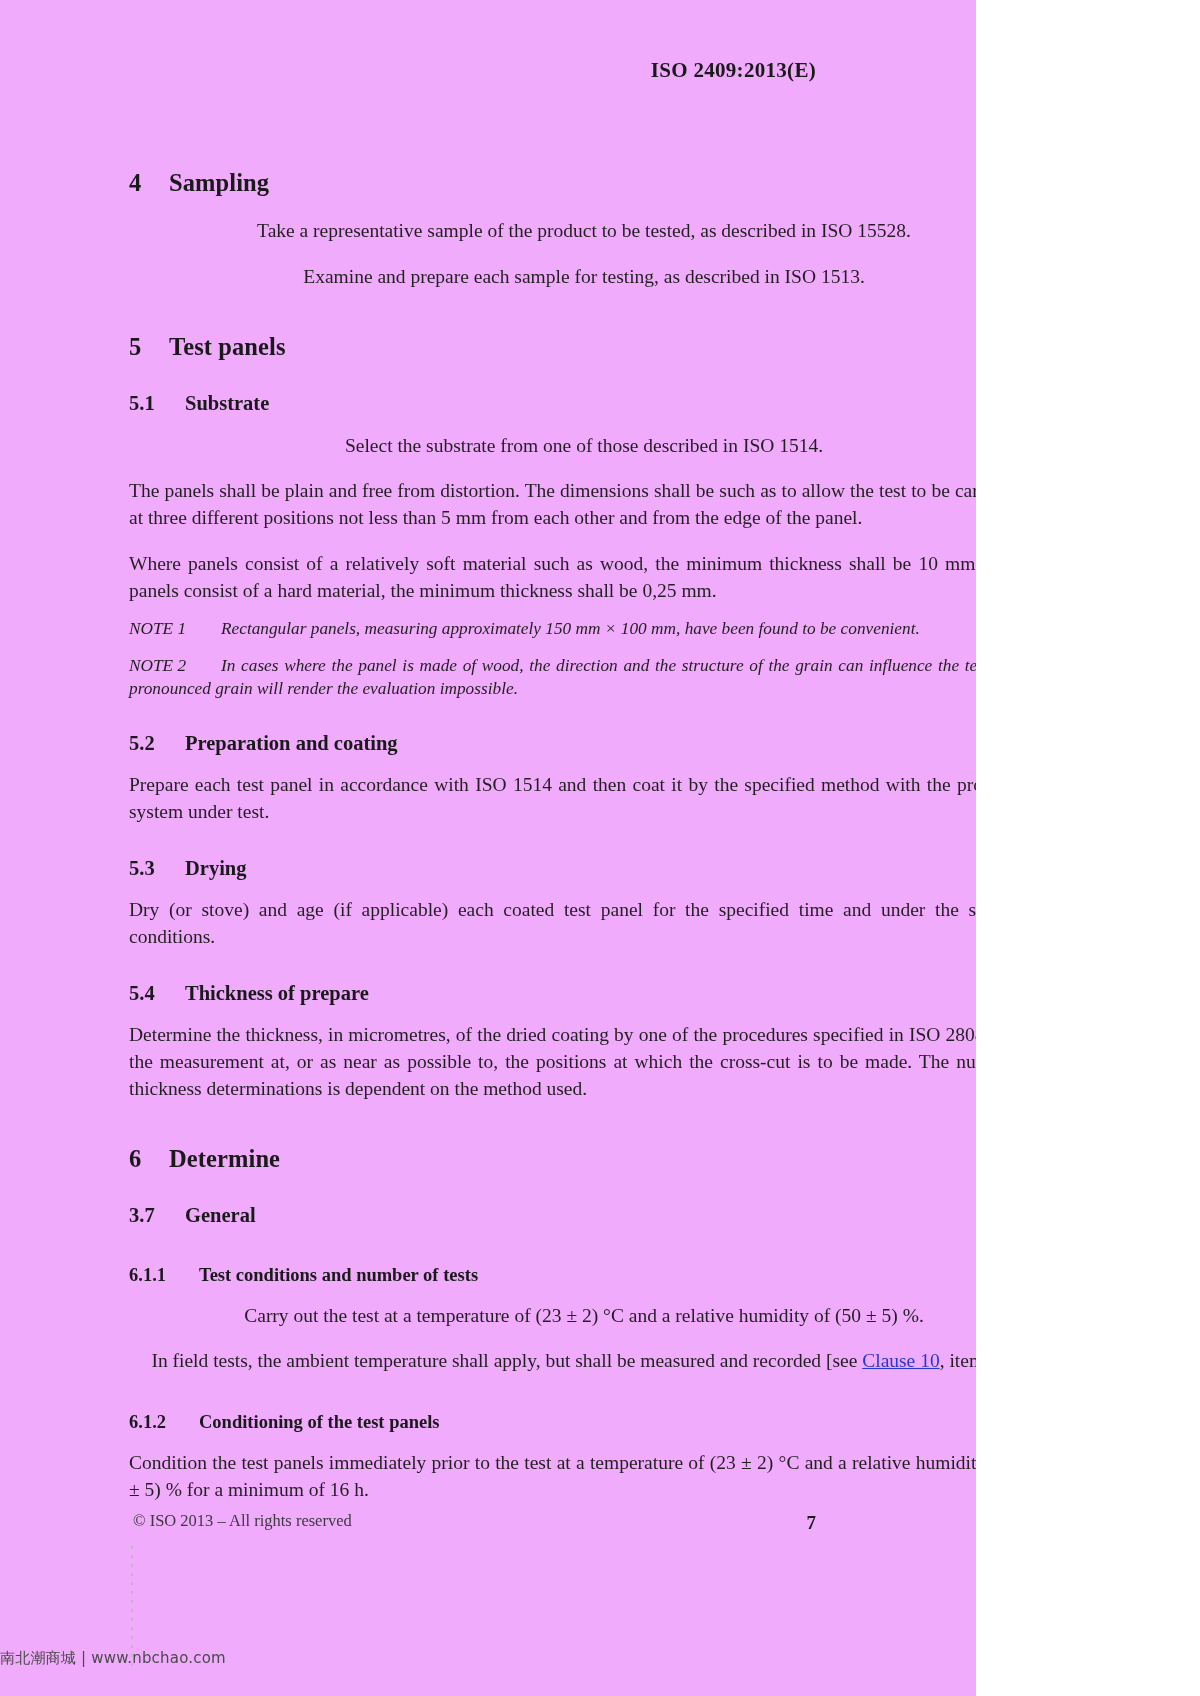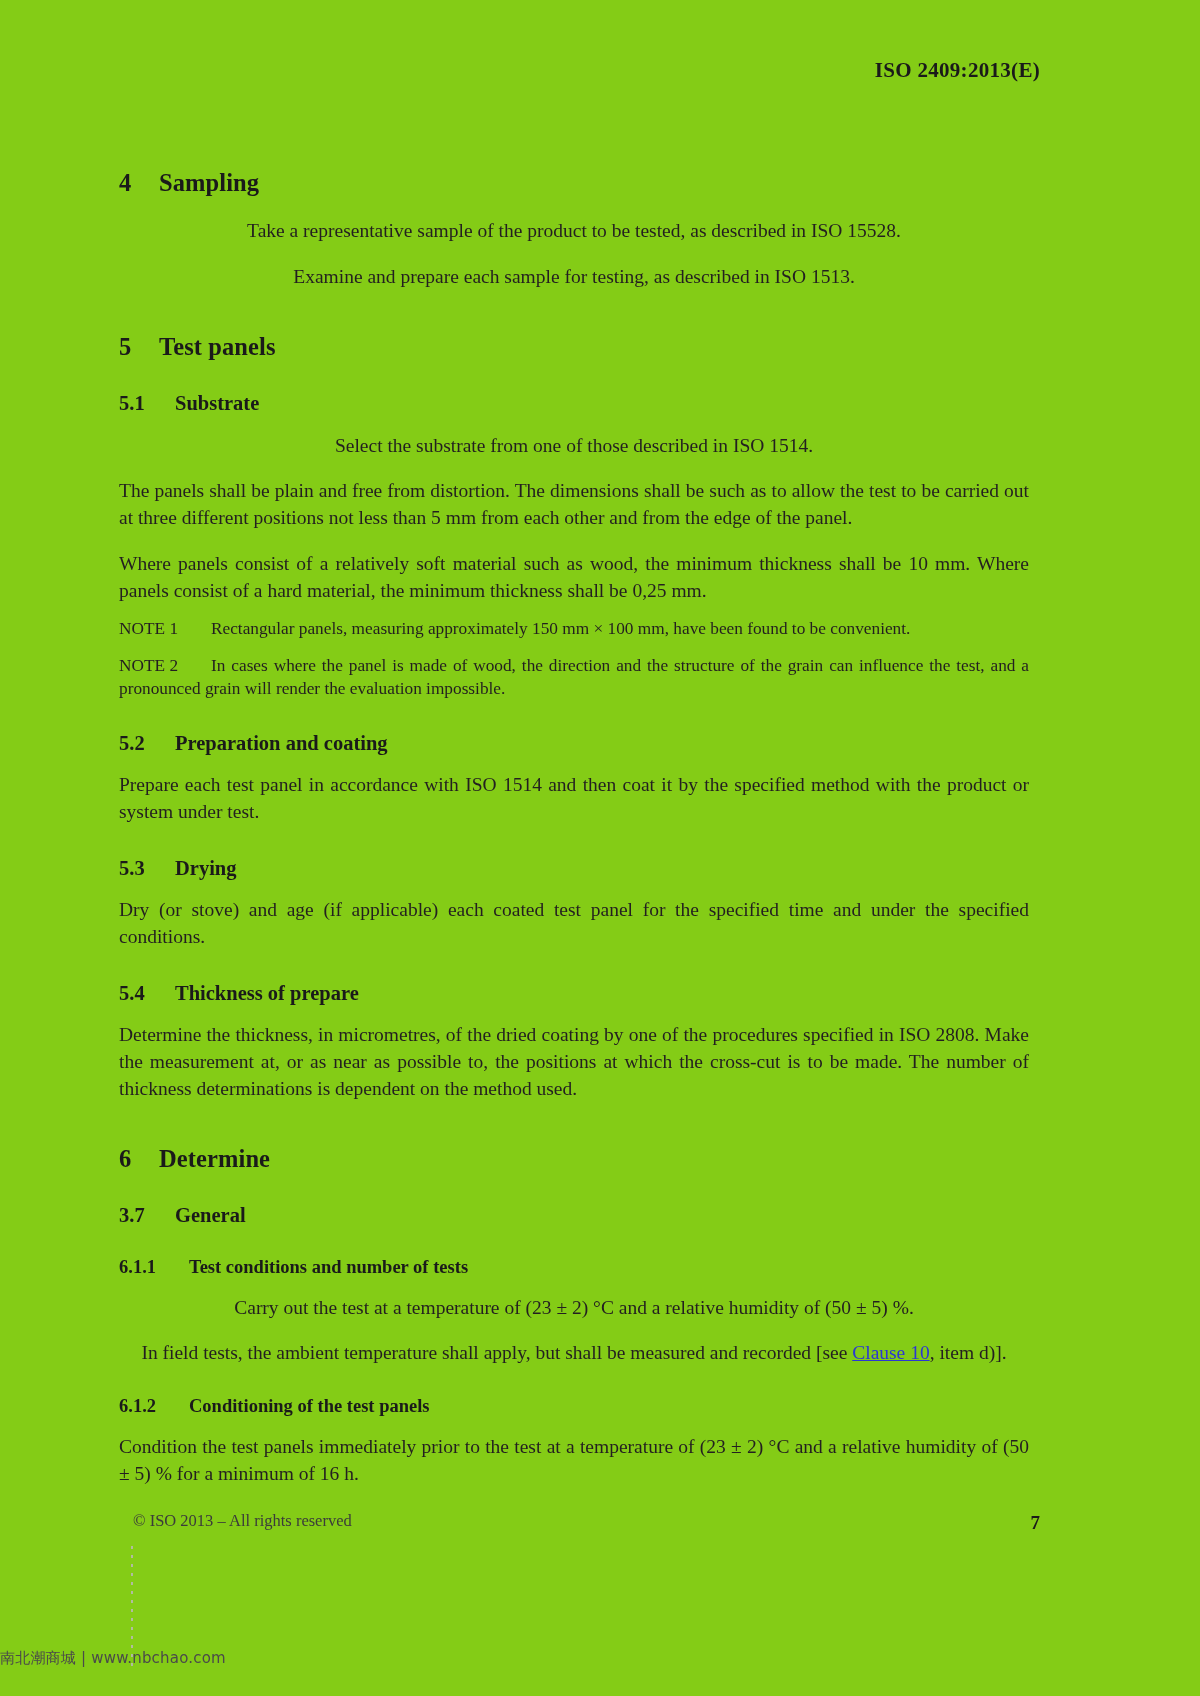--- a/index.html
+++ b/index.html
@@ -2,23 +2,23 @@
 <html><head>
 <meta charset="utf-8">
 <style>
   html, body {
     margin: 0;
     padding: 0;
     background: #ffffff;
   }
   .page {
     position: relative;
-    width: 1200px;
+    width: 976px;
     height: 1696px;
-    background: #84cc16;
+    background: #f0abfc;
     font-family: "Liberation Serif", "DejaVu Serif", serif;
     color: #231f20;
     overflow: hidden;
     box-sizing: border-box;
   }
 
   
   .doc-header {
     position: absolute;
     top: 58px;
@@ -27,21 +27,21 @@
     font-weight: bold;
     letter-spacing: 0.3px;
     color: #1a1a1a;
     text-align: right;
     white-space: nowrap;
   }
 
   
   .content {
     position: absolute;
-    left: 119px;
+    left: 129px;
     top: 168px;
     width: 910px;
   }
 
   h1.clause {
     font-size: 24.5px;
     font-weight: bold;
     margin: 0;
     padding: 0;
     color: #1a1a1a;
@@ -70,39 +70,41 @@
     font-size: 18.5px;
     font-weight: bold;
     margin: 0;
     padding: 0;
     color: #1a1a1a;
     line-height: 1.2;
   }
   h3.subsubclause .num {
     display: inline-block;
     width: 70px;
+    margin-top: 8px;
   }
 
   p.para {
     font-size: 19.5px;
     line-height: 1.37;
     margin: 0;
     padding: 0;
     text-align: justify;
     color: #231f20;
   }
   p.para.left { text-align: center; }
 
   p.note {
     font-size: 17.3px;
     line-height: 1.36;
     margin: 0;
     padding: 0;
     text-align: justify;
     color: #231f20;
+    font-style: italic;
   }
   p.note .note-label {
     display: inline-block;
     width: 92px;
   }
 
   .sp-after-h1 { height: 21px; }
   .sp-after-h2 { height: 17px; }
   .sp-after-h3 { height: 17px; }
   .sp-para     { height: 19px; }

